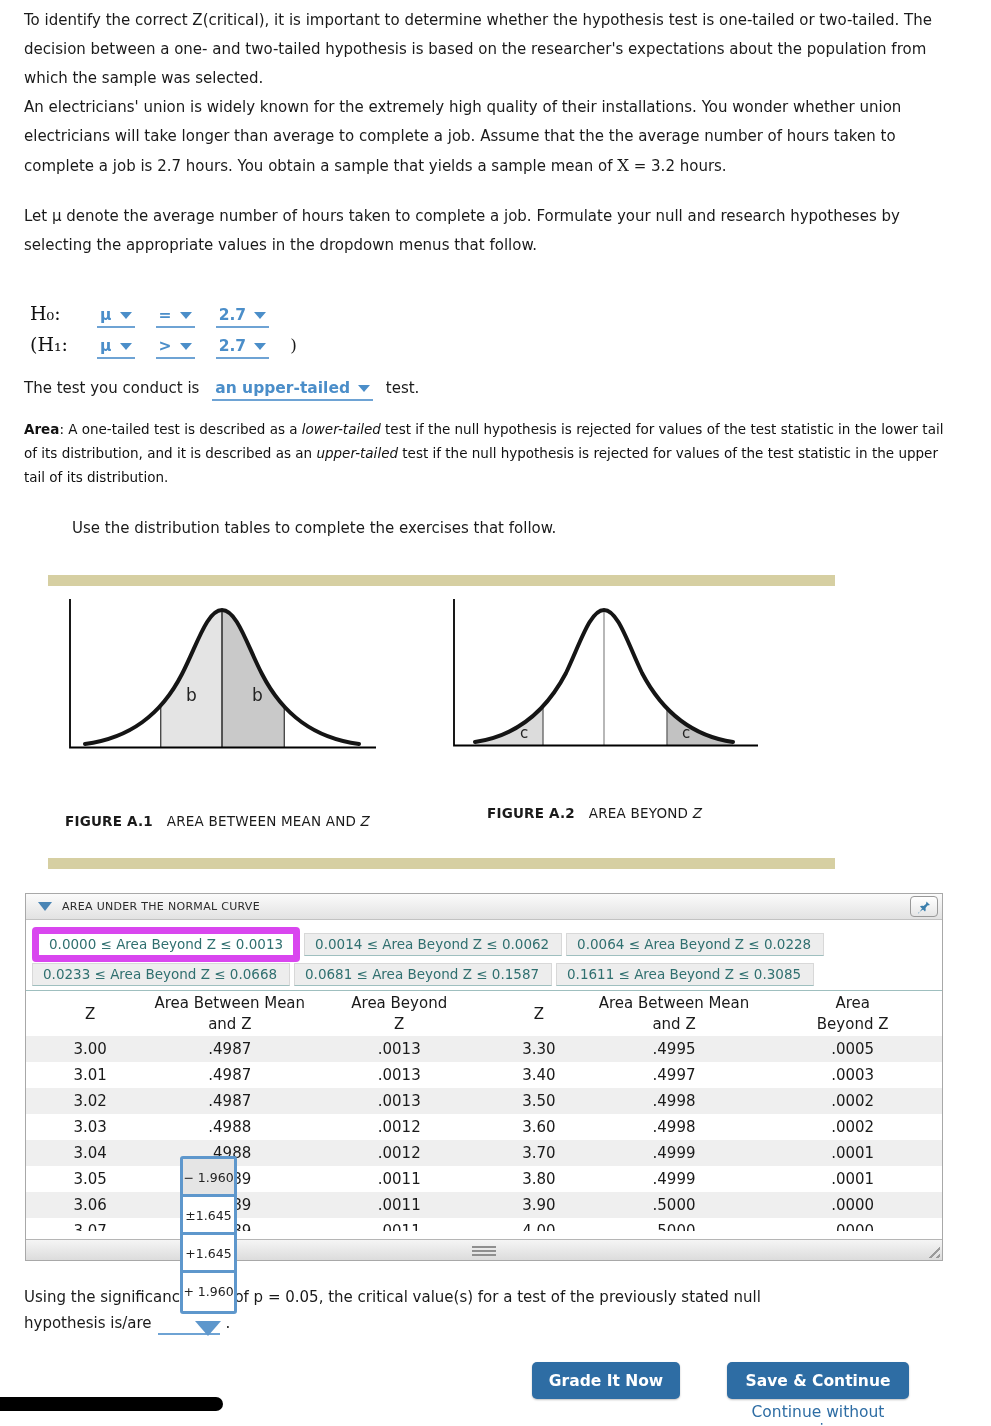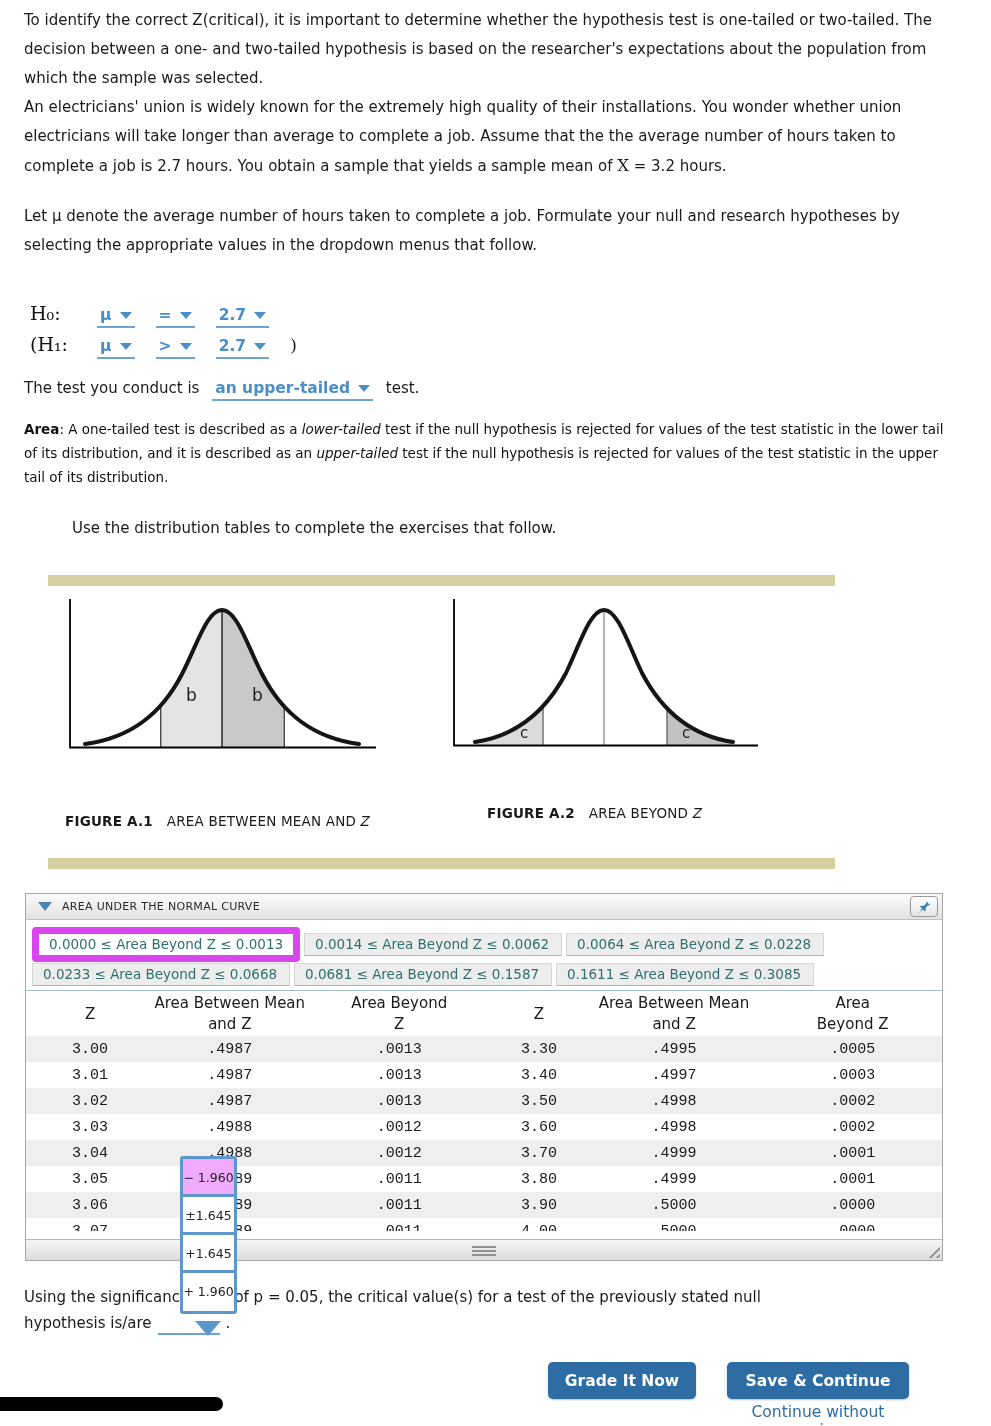--- a/index.html
+++ b/index.html
@@ -75,21 +75,21 @@
   .chip {
     display: inline-block; font-size: 13.5px; color: #2f6f6f;
     background: #ededed; border: 1px solid #d8d8d8; border-bottom: 1px solid #9fbfbf;
     padding: 2px 10px 3px 10px; margin-right: 4px; min-width: 258px; cursor: pointer;
   }
   .chip.active { background: #fff; border: 7px solid #d946ef; border-radius: 4px; }
 
   .table-wrap { height: 241px; overflow: hidden; border-top: 1px solid #9fbfbf; }
   table.ztable { width: 100%; border-collapse: collapse; font-size: 15px; }
   table.ztable th { font-weight: normal; text-align: center; line-height: 21px; padding: 2px 0 1px 0; }
-  table.ztable td { text-align: center; height: 26px; padding: 0; font-family: Liberation Mono, monospace; }
+  table.ztable td { text-align: center; height: 26px; padding: 0; }
   table.ztable tr.stripe { background: #efefef; }
 
   .hscroll {
     position: absolute; left: 0; right: 0; bottom: 0; height: 21px;
     background: linear-gradient(#f5f5f5, #dcdcdc); border-top: 1px solid #b5b5b5; cursor: pointer;
   }
   .grip { position: absolute; left: 50%; top: 6px; transform: translateX(-50%); width: 24px; }
   .grip div { height: 2px; background: #8f8f8f; margin-bottom: 2px; }
   .resize-corner {
     position: absolute; right: 2px; bottom: 2px; width: 15px; height: 15px;
@@ -101,21 +101,21 @@
   #value-dropdown {
     left: 180px; top: 1156px; width: 57px; background: #fff;
     border: 3px solid #5e97cc; border-radius: 3px; z-index: 50;
   }
   .dd-option {
     height: 38px; line-height: 38px; text-align: center; font-size: 12.5px;
     color: #222; background: #fff; border-bottom: 3px solid #5e97cc;
     cursor: pointer; white-space: nowrap;
   }
   .dd-option:last-child { border-bottom: none; }
-  .dd-option.highlight { background: #f0abfc; }
+  .dd-option.highlight { background: #e5e5e5; }
   #dd-pointer {
     left: 195px; top: 1321px; width: 0; height: 0; z-index: 49;
     border-left: 13px solid transparent; border-right: 13px solid transparent;
     border-top: 15px solid #5e97cc;
   }
 
   
   .closing { font-size: 15px; line-height: 24px; white-space: nowrap; }
   .blank-dd {
     display: inline-block; width: 62px; height: 19px; position: relative;
@@ -124,21 +124,21 @@
   .blank-dd .tri { position: absolute; right: 2px; bottom: 4px; margin: 0; }
 
   
   .btn {
     position: absolute; height: 37px; border: none; border-radius: 5px;
     background: #2e6da4; color: #fff; font-weight: bold; font-size: 15.5px;
     font-family: "DejaVu Sans", "Liberation Sans", sans-serif;
     display: flex; align-items: center; justify-content: center;
     cursor: pointer; box-shadow: 0 1px 2px rgba(0,0,0,.25);
   }
-  #grade-btn { left: 548px; top: 1362px; width: 148px; }
+  #grade-btn { left: 532px; top: 1362px; width: 148px; }
   #save-btn  { left: 727px; top: 1362px; width: 182px; }
   #continue-link {
     position: absolute; left: 727px; top: 1403px; width: 182px; text-align: center;
     color: #2e6da4; font-size: 15.5px; text-decoration: none; cursor: pointer;
   }
   #redaction-bar {
     left: 0; top: 1397px; width: 223px; height: 14px;
     background: #000; border-radius: 0 7px 7px 0;
   }
 </style>

